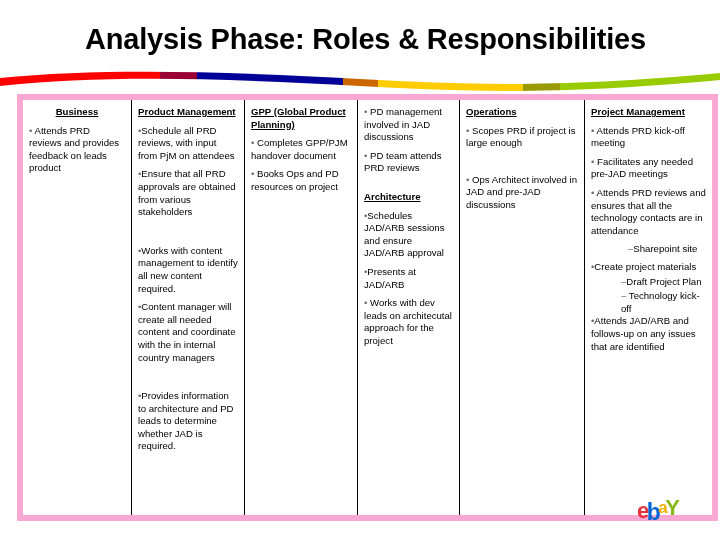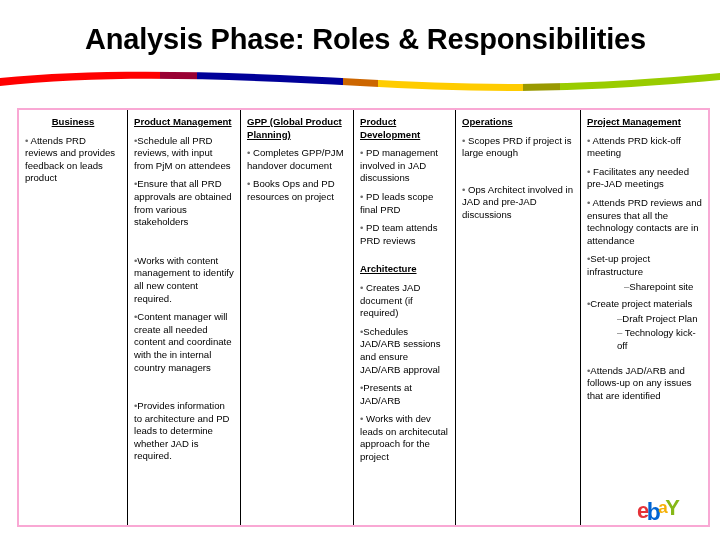--- a/index.html
+++ b/index.html
@@ -8,22 +8,22 @@
     position:relative; font-family:"Liberation Sans", sans-serif; color:#000;
   }
   .title {
     position:absolute; left:53px; top:23px;
     font-size:29px; font-weight:bold; letter-spacing:-0.2px;
     font-family:"Liberation Sans", sans-serif;
     margin-left:32px;
   }
   .wave { position:absolute; left:0; top:60px; width:720px; height:40px; }
   .table {
-    position:absolute; left:17px; top:108px; width:689px; height:415px;
-    border:2px solid #f9a8d4; display:flex; box-sizing:content-box;
+    position:absolute; left:17px; top:94px; width:689px; height:415px;
+    border:6px solid #f9a8d4; display:flex; box-sizing:content-box;
   }
   .col { border-left:1px solid #000; padding:6px 6px 0 6px; box-sizing:border-box; height:100%; font-size:9.6px; line-height:12.6px; }
   .col:first-child { border-left:none; }
   .c1 { width:108px; }
   .c2 { width:113px; }
   .c3 { width:113px; }
   .c4 { width:102px; }
   .c5 { width:125px; }
   .c6 { width:128px; }
   .hdr { font-weight:bold; text-decoration:underline; margin-bottom:6px; }
@@ -81,47 +81,43 @@
     <div class="item"><span class="bullet">•</span><span>Provides information to architecture and PD leads to determine whether JAD is required.</span></div>
   </div>
 
   <div class="col c3">
     <div class="hdr">GPP (Global Product Planning)</div>
     <div class="item"><span class="bullet">•</span><span> Completes GPP/PJM handover document</span></div>
     <div class="item"><span class="bullet">•</span><span> Books Ops and PD resources on project</span></div>
   </div>
 
   <div class="col c4">
-    <div class="hdr">Product Development</div>
     <div class="item"><span class="bullet">•</span><span> PD management involved in JAD discussions</span></div>
-    <div class="item"><span class="bullet">•</span><span> PD leads scope final PRD</span></div>
     <div class="item"><span class="bullet">•</span><span> PD team attends PRD reviews</span></div>
     <div class="subsec">Architecture</div>
-    <div class="item"><span class="bullet">•</span><span> Creates JAD document (if required)</span></div>
     <div class="item"><span class="bullet">•</span><span>Schedules JAD/ARB sessions and ensure JAD/ARB approval</span></div>
     <div class="item"><span class="bullet">•</span><span>Presents at JAD/ARB</span></div>
     <div class="item"><span class="bullet">•</span><span> Works with dev leads on architecutal approach for the project</span></div>
   </div>
 
   <div class="col c5">
     <div class="hdr">Operations</div>
     <div class="item"><span class="bullet">•</span><span> Scopes PRD if project is large enough</span></div>
     <div class="gap2"></div>
     <div class="item"><span class="bullet">•</span><span> Ops Architect involved in JAD and pre-JAD discussions</span></div>
   </div>
 
   <div class="col c6">
     <div class="hdr">Project Management</div>
     <div class="item"><span class="bullet">•</span><span> Attends PRD kick-off meeting</span></div>
     <div class="item"><span class="bullet">•</span><span> Facilitates any needed pre-JAD meetings</span></div>
     <div class="item"><span class="bullet">•</span><span> Attends PRD reviews and ensures that all the technology contacts are in attendance</span></div>
-    <div class="item" style="margin-bottom:2px"><span class="bullet">•</span><span>Set-up project infrastructure</span></div>
     <div class="sub"><span class="bullet">–</span><span>Sharepoint site</span></div>
     <div class="item" style="margin-bottom:2px"><span class="bullet">•</span><span>Create project materials</span></div>
     <div class="sub2"><span class="bullet">–</span><span>Draft Project Plan</span></div>
-    <div class="sub2" style="margin-bottom:12px"><span class="bullet">–</span><span> Technology kick-off</span></div>
+    <div class="sub2" style="margin-bottom:0"><span class="bullet">–</span><span> Technology kick-off</span></div>
     <div class="item"><span class="bullet">•</span><span>Attends JAD/ARB and follows-up on any issues that are identified</span></div>
   </div>
 </div>
 
 <div class="logo">
   <span style="color:#e53238;font-size:22px;position:relative;top:2px">e</span><span style="color:#0064d2;font-size:23px;position:relative;top:4px">b</span><span style="color:#f5af02;font-size:17px;position:relative;top:-3px">a</span><span style="color:#86b817;font-size:22px;position:relative;top:-1px">Y</span>
 </div>
 
 </body></html>

